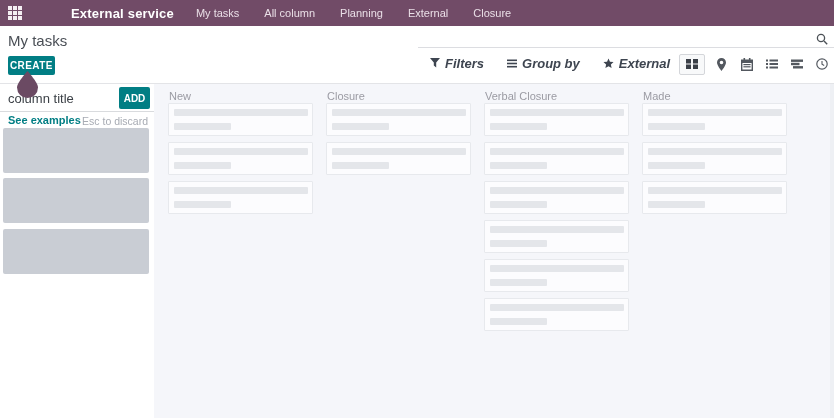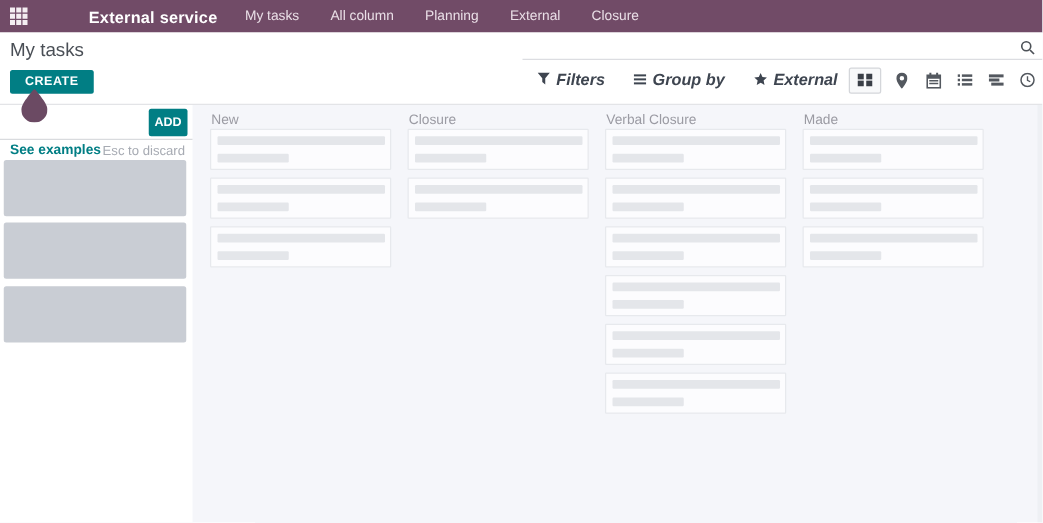--- a/index.html
+++ b/index.html
@@ -21,21 +21,21 @@
     white-space:nowrap; }
 
   
   .control { position:absolute; left:0; top:26px; width:834px; height:58px;
     background:#fff; border-bottom:1px solid #e3e4e7; }
   .page-title { position:absolute; left:8px; top:6px; font-size:15px;
     color:#4a4f56; }
   .btn-create { position:absolute; left:8px; top:30px; height:19px;
     background:#017E84; color:#fff; border:none; border-radius:2px;
     font-family:inherit; font-size:10px; font-weight:bold; letter-spacing:.4px;
-    padding:0 12px; cursor:pointer; }
+    padding:0 2px; cursor:pointer; }
 
   .search-row { position:absolute; left:418px; right:0; top:2px; height:20px;
     border-bottom:1px solid #dcdde1; }
   .search-input { position:absolute; left:2px; top:0; width:380px; height:19px;
     border:none; outline:none; font-family:inherit; font-size:11.5px;
     color:#4a4f56; background:transparent; }
   .search-input::placeholder { color:#c3c6cc; }
   .search-icon { position:absolute; right:6px; top:3px; width:12px; height:12px;
     cursor:pointer; color:#4c5157; }
 
@@ -219,20 +219,21 @@
               <path d="M6 3 V6.2 L8.2 7.4" fill="none" stroke="currentColor" stroke-width="1.1"></path>
             </svg>
           </span>
         </button>
       </div>
   </div>
 
   <div class="board">
     <div class="quick-panel">
       <div class="qc-row">
+        <input class="qc-input" value="column title" style="">
         <button class="btn-add">ADD</button>
       </div>
       <div class="qc-help">
         <span class="link-examples">See examples</span>
         <span class="esc-hint">Esc to discard</span>
       </div>
       <div id="ghost-boxes">
           <div class="ghost-box" style="top: 44px;"></div>
           <div class="ghost-box" style="top: 94px;"></div>
           <div class="ghost-box" style="top: 145px;"></div>

